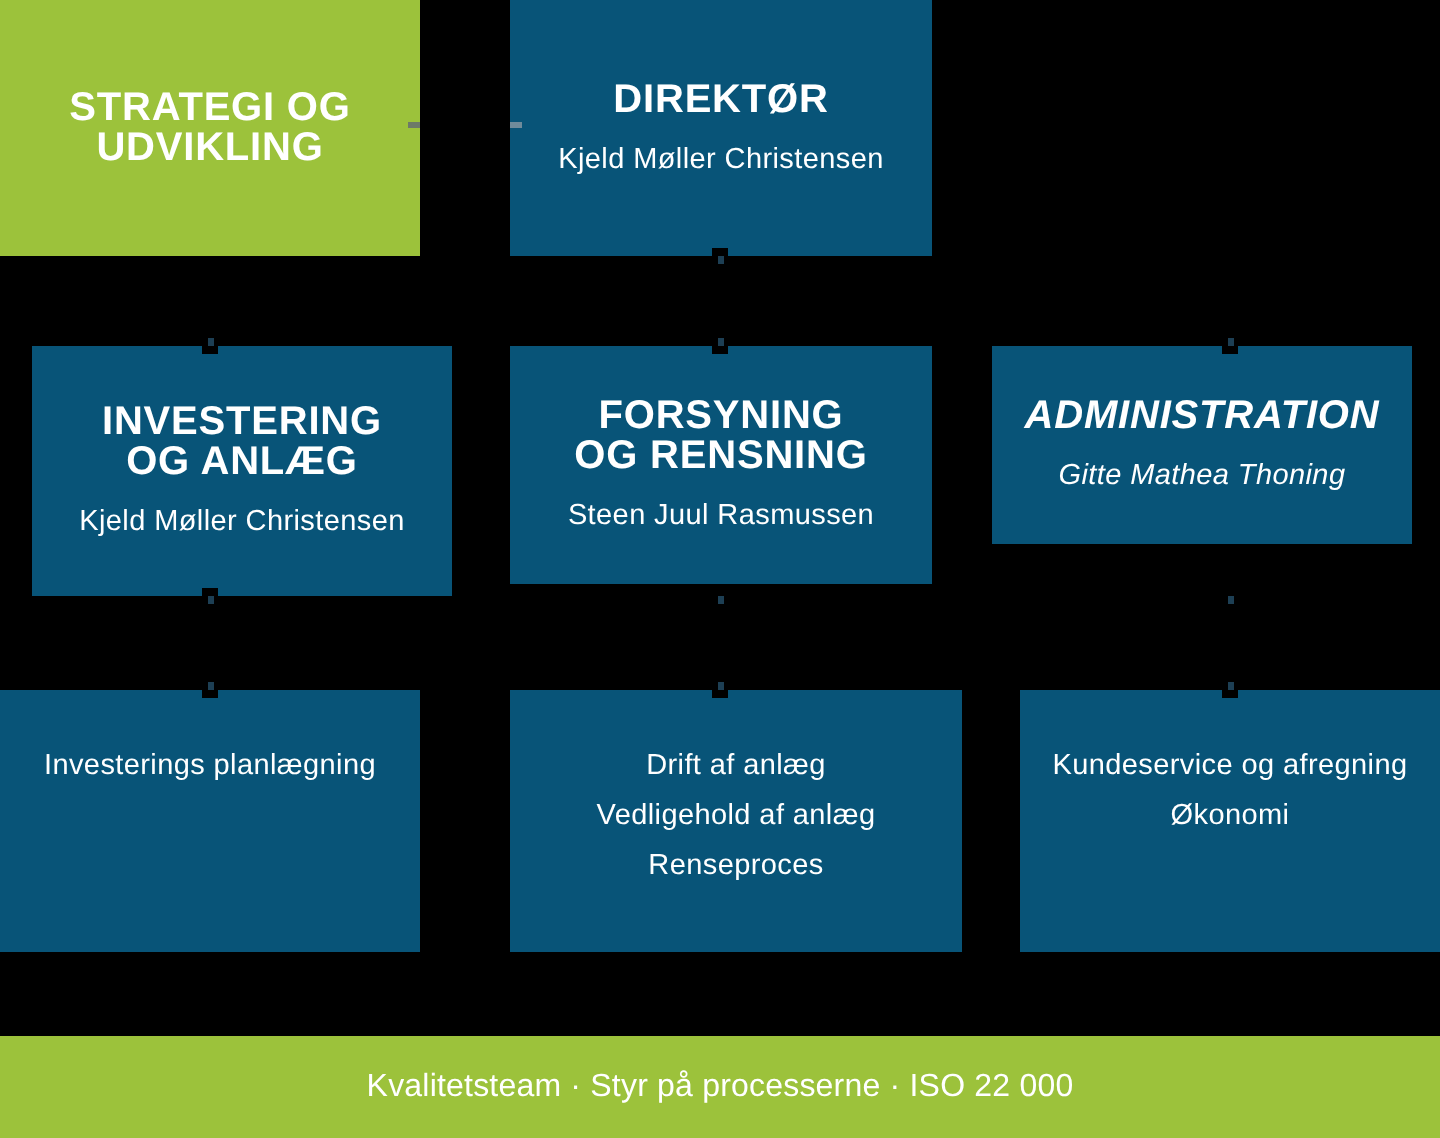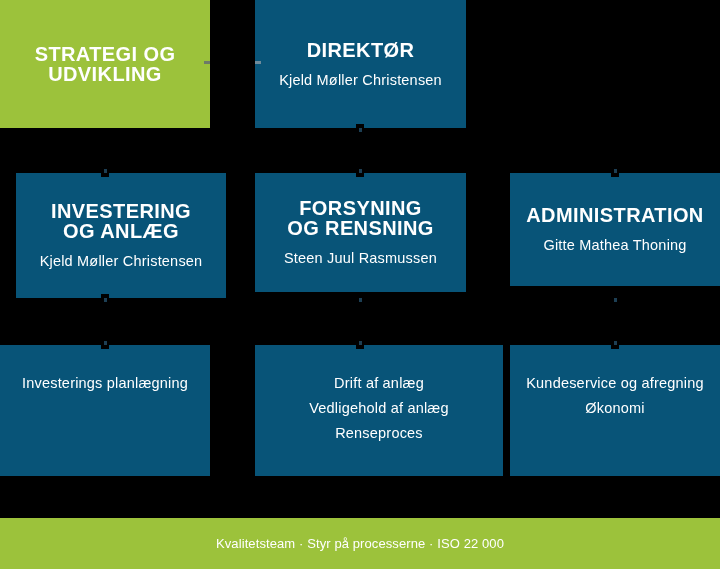--- a/index.html
+++ b/index.html
@@ -45,33 +45,33 @@
   .task-line {
     font-size: 14.5px;
     line-height: 25px;
     letter-spacing: 0.2px;
   }
   
   #strategy-box   { left: 0;   top: 0;   width: 210px; height: 128px; }
   #director-box   { left: 255px; top: 0; width: 211px; height: 128px; }
   #dept-box-0     { left: 0;   top: 173px; width: 210px; height: 125px; margin-left: 16px; }
   #dept-box-1     { left: 255px; top: 173px; width: 211px; height: 119px; }
-  #dept-box-2     { left: 510px; top: 173px; width: 210px; height: 113px; }
+  #dept-box-2     { left: 496px; top: 173px; width: 210px; height: 99px; font-style: italic; }
   #tasks-box-0    { left: 0;   top: 345px; width: 210px; height: 131px; gap: 16px; }
-  #tasks-box-1    { left: 255px; top: 345px; width: 248px; height: 131px; }
+  #tasks-box-1    { left: 255px; top: 345px; width: 226px; height: 131px; }
   #tasks-box-2    { left: 510px; top: 345px; width: 210px; height: 131px; }
   .footer-bar {
     position: absolute;
     left: 0; top: 518px; width: 720px; height: 51px;
     background: var(--green, #9cc23b);
     color: #fff;
     display: flex;
     align-items: center;
     justify-content: center;
-    font-size: 13px;
+    font-size: 16px;
     letter-spacing: 0.1px;
   }
   
   .notch {
     position: absolute;
     width: 8px; height: 4px;
     background: #000;
   }
   .stub {
     position: absolute;

